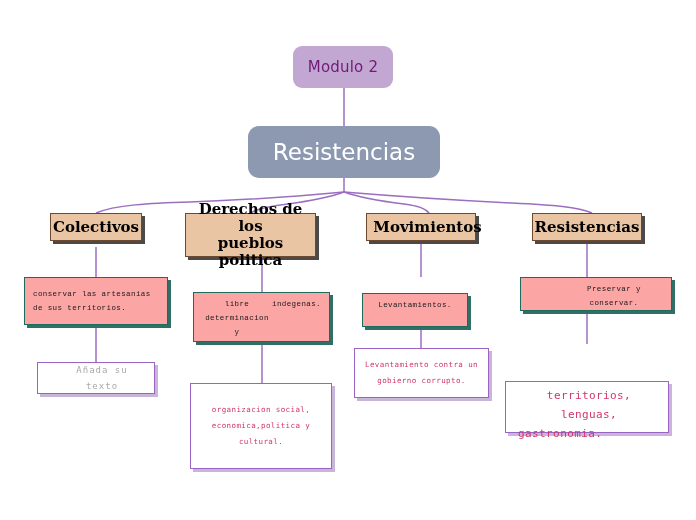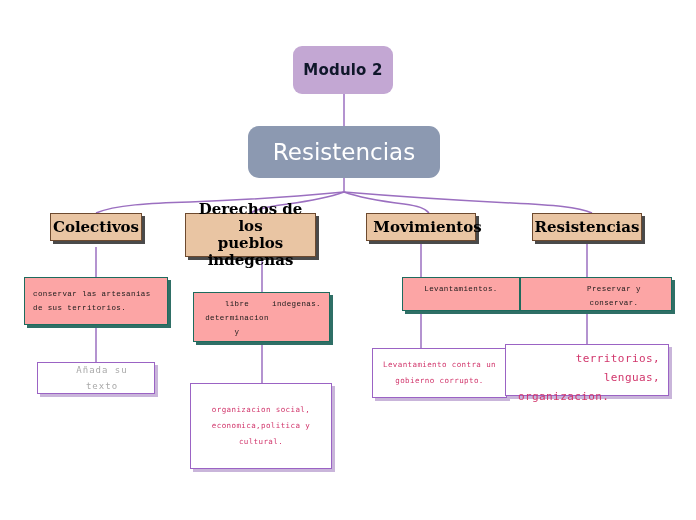--- a/index.html
+++ b/index.html
@@ -31,31 +31,30 @@
     height: 520px;
     pointer-events: none;
   }
 
   
   .module-node {
     position: absolute;
     left: 293px;
     top: 46px;
     width: 100px;
-    height: 48px;
+    height: 42px;
     background: #c3a7d3;
     border-radius: 9px;
     display: flex;
     align-items: center;
     justify-content: center;
-    color: #0f172a;
+    color: #701a75;
     font-size: 15px;
     font-family: "DejaVu Sans", sans-serif;
     letter-spacing: 0.2px;
-    font-weight: bold;
   }
 
   
   .title-node {
     position: absolute;
     left: 248px;
     top: 126px;
     width: 192px;
     height: 52px;
     background: #8c99b1;
@@ -129,22 +128,23 @@
     color: #a9a9a9;
     font-size: 9px;
     letter-spacing: 1px;
     padding-left: 20px;
   }
 
   .outline-box.large-text {
     font-size: 11px;
     line-height: 19px;
     justify-content: flex-start;
-    text-align: right;
+    text-align: center;
     padding-left: 12px;
+    margin-top: 37px;
   }
 </style>
 </head>
 <body>
 
 <div id="canvas">
 
   <svg id="connectors" viewBox="0 0 696 520" xmlns="http://www.w3.org/2000/svg">
     <g fill="none" stroke="#9b6fc0" stroke-width="1.5">
 
@@ -175,21 +175,21 @@
   </svg>
 
   <div class="module-node">Modulo 2</div>
 
   <div class="title-node">Resistencias</div>
 
   <div class="branch-head" style="left:50px; top:213px; width:92px; height:28px;">Colectivos</div>
 
   <div class="branch-head" style="left:185px; top:213px; width:131px; height:44px; flex-direction:column;">
     <span>Derechos de los</span>
-    <span>pueblos indegenas</span>
+    <span>pueblos politica</span>
   </div>
 
   <div class="branch-head" style="left:366px; top:213px; width:110px; height:28px;padding-left:19px;">Movimientos</div>
 
   <div class="branch-head" style="left:532px; top:213px; width:110px; height:28px;">Resistencias</div>
 
   <div class="teal-box" style="left:24px; top:277px; width:144px; height:48px; flex-direction:column;">
     <span>conservar las artesanias</span>
     <span>de sus territorios.</span>
   </div>
@@ -200,27 +200,27 @@
     <span>libre determinacion y</span>
     <span>indegenas.</span>
   </div>
 
   <div class="outline-box" style="left:190px; top:383px; width:142px; height:86px; flex-direction:column;">
     <span>organizacion social,</span>
     <span>economica,politica y</span>
     <span>cultural.</span>
   </div>
 
-  <div class="teal-box" style="left:362px; top:277px; width:118px; height:34px;margin-left:40px;">Levantamientos.</div>
-
-  <div class="outline-box" style="left:354px; top:348px; width:135px; height:50px; flex-direction:column;margin-left:18px;">
+  <div class="teal-box" style="left:362px; top:293px; width:106px; height:34px;">Levantamientos.</div>
+
+  <div class="outline-box" style="left:354px; top:348px; width:135px; height:50px; flex-direction:column;">
     <span>Levantamiento contra un</span>
     <span>gobierno corrupto.</span>
   </div>
 
   <div class="teal-box" style="left:520px; top:277px; width:152px; height:34px;padding-left:44px;">Preservar y conservar.</div>
 
   <div class="outline-box large-text" style="left:505px; top:344px; width:164px; height:52px; flex-direction:column; align-items:flex-start;">
     <span>territorios, lenguas,</span>
-    <span>organizacion.</span>
+    <span>gastronomia.</span>
   </div>
 
 </div>
 
 </body></html>

